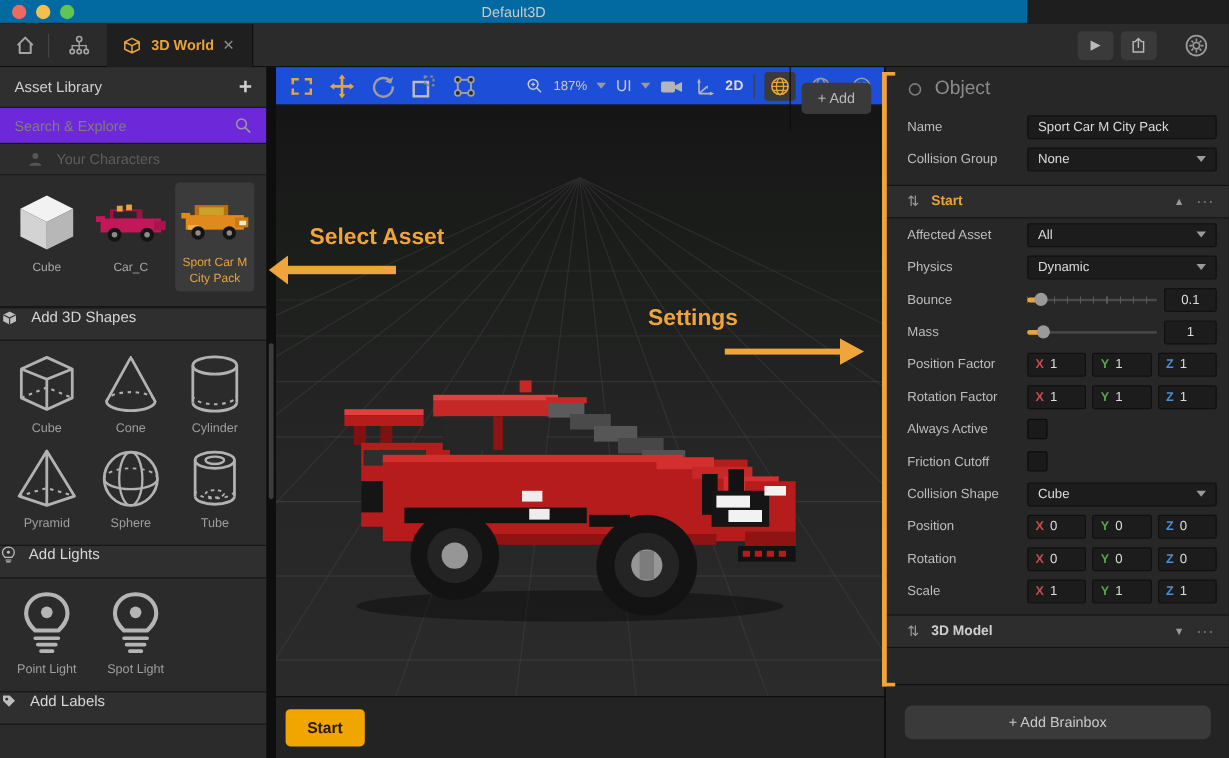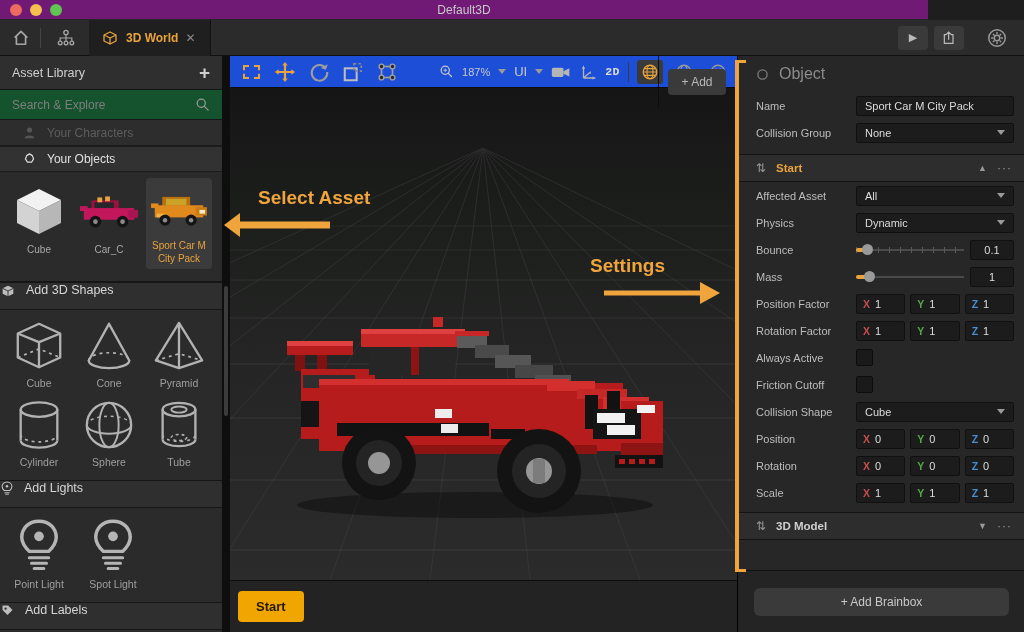--- a/index.html
+++ b/index.html
@@ -1,20 +1,20 @@
 <!DOCTYPE html>
 <html><head>
 <meta charset="utf-8">
 <style>
   * { margin:0; padding:0; box-sizing:border-box; }
   html,body { width:1024px; height:632px; background:#1e1e1e; font-family:"Liberation Sans",sans-serif; overflow:hidden; }
   .stage { position:relative; width:1024px; height:632px; background:#1e1e1e; }
 
   
-  .titlebar { position:absolute; left:0; top:0; width:928px; height:20px; background:#701a75; border-bottom:1px solid #262628; display:flex; align-items:center; }
+  .titlebar { position:absolute; left:0; top:0; width:856px; height:20px; background:#0369a1; border-bottom:1px solid #262628; display:flex; align-items:center; }
   .lights { display:flex; gap:8px; margin-left:10px; }
   .light { width:12px; height:12px; border-radius:50%; }
   .light.r{background:#ec6a5e}.light.y{background:#f4bf4f}.light.g{background:#61c554}
   .wintitle { position:absolute; left:0; right:0; text-align:center; color:#c8c8c8; font-size:12px; }
 
   
   .tabbar { position:absolute; left:0; top:20px; width:1024px; height:36px; background:#2b2b2b; border-bottom:1px solid #101010; display:flex; align-items:center; }
   .tbtn { width:30px; height:28px; display:flex; align-items:center; justify-content:center; margin-left:6px; }
   .tabdiv { width:1px; height:20px; background:#444; margin:0 4px; }
   .worldtab { height:36px; display:flex; align-items:center; gap:7px; background:#1f1f1f; padding:0 14px 0 12px; margin-left:8px; border-right:1px solid #111; }
@@ -22,21 +22,21 @@
   .tabclose { color:#8a8a8a; font-size:12px; }
   .topactions { margin-left:auto; display:flex; align-items:center; gap:6px; margin-right:12px; }
   .abtn { width:30px; height:24px; background:#3a3a3a; border-radius:4px; display:flex; align-items:center; justify-content:center; color:#b9b9b9; font-size:11px; }
   .abtn.gear { background:transparent; margin-left:12px; }
 
   
   .sidebar { position:absolute; left:0; top:56px; width:222px; height:576px; background:#2b2b2b; overflow:hidden; }
   .sb-head { height:34px; background:#2f2f2f; border-bottom:1px solid #161616; display:flex; align-items:center; padding:0 12px; }
   .sb-head .t { color:#cfcfcf; font-size:12.5px; }
   .sb-plus { margin-left:auto; color:#cfcfcf; font-size:19px; font-weight:bold; line-height:1; }
-  .sb-search { height:30px; background:#14532d; border-bottom:1px solid #161616; display:flex; align-items:center; padding:0 12px; }
+  .sb-search { height:30px; background:#6d28d9; border-bottom:1px solid #161616; display:flex; align-items:center; padding:0 12px; }
   .sb-search input { flex:1; background:transparent; border:none; outline:none; color:#bbb; font-size:12px; font-family:inherit; }
   .sb-search input::placeholder { color:#7e7e7e; }
   .cat { height:26px; display:flex; align-items:center; gap:10px; padding:0 12px 0 22px; border-bottom:1px solid #1c1c1c; font-size:12px; }
   .cat.dim { color:#5d5d5d; background:#2d2d2d; }
   .cat.on  { color:#e0e0e0; background:#323232; border-top:1px solid #1c1c1c; }
   .assets { height:110px; display:flex; align-items:flex-start; padding:6px 4px 0 6px; gap:4px; border-bottom:1px solid #161616; }
   .asset { width:66px; display:flex; flex-direction:column; align-items:center; padding:4px 1px; border-radius:4px; }
   .asset .alabel { margin-top:4px; font-size:10px; color:#a8a8a8; text-align:center; line-height:1.25; }
   .asset.sel { background:#3b3b3b; }
   .asset.sel .alabel { color:#e8a33d; }
@@ -52,21 +52,21 @@
 
   
   .center { position:absolute; left:230px; top:56px; width:507px; height:576px; }
   .vtoolbar { height:32px; background:#1d4ed8; border-bottom:1px solid #0d0d0d; display:flex; align-items:center; padding:0 6px; gap:4px; }
   .tool { width:30px; height:26px; display:flex; align-items:center; justify-content:center; }
   .marquee { width:17px; height:14px; border:2px dashed #e8a33d; }
   .tright { margin-left:auto; display:flex; align-items:center; gap:8px; }
   .ztext { color:#c9c9c9; font-size:11px; }
   .uitext { color:#c9c9c9; font-size:13px; }
   .caret { width:0; height:0; border-left:4px solid transparent; border-right:4px solid transparent; border-top:5px solid #9a9a9a; display:inline-block; }
-  .d2 { color:#dcdcdc; font-size:11.5px; font-weight:bold; letter-spacing:.5px;font-family:Liberation Mono, monospace; }
+  .d2 { color:#dcdcdc; font-size:11.5px; font-weight:bold; letter-spacing:.5px; }
   .vdiv { width:1px; height:20px; background:#3d3d3d; }
   .viewtile { width:26px; height:24px; display:flex; align-items:center; justify-content:center; border-radius:3px; }
   .viewtile.on { background:#3a3a3a; }
 
   .viewport { position:relative; height:492px; overflow:hidden;
     background:linear-gradient(180deg,#151515 0%,#1b1d1b 22%,#242524 55%,#2b2b2b 100%); }
   .gridsvg,.carsvg { position:absolute; }
 
   .vfooter { height:52px; background:#232323; border-top:1px solid #0d0d0d; display:flex; align-items:center; }
   .startbtn { margin-left:8px; background:#f0a500; color:#241a02; font-size:13px; font-weight:bold; padding:8px 18px; border-radius:4px; border:none; font-family:inherit; }
@@ -179,26 +179,20 @@
           <path d="M15 15 L21 21" stroke="#9a9a9a" stroke-width="2" stroke-linecap="round"></path>
         </svg>
     </div>
     <div class="cat dim">
       <svg width="15" height="15" viewBox="0 0 24 24">
           <circle cx="12" cy="8" r="4" fill="#565656"></circle>
           <path d="M4 21 C4 15.5 20 15.5 20 21 Z" fill="#565656"></path>
         </svg>
       <span>Your Characters</span>
     </div>
-    <div class="cat on">
-      <svg width="15" height="15" viewBox="0 0 24 24">
-          <path d="M12 3 L16.5 5.8 L18.5 11 L15.5 16 L8.5 16 L5.5 11 L7.5 5.8 Z" fill="none" stroke="#dcdcdc" stroke-width="2" stroke-linejoin="round"></path>
-        </svg>
-      <span>Your Objects</span>
-    </div>
 
     <div class="assets">
       <div class="asset">
         <svg width="56" height="58" viewBox="0 0 56 58">
           <polygon points="28,7 50,18 28,29 6,18" fill="#f2f2f2"></polygon>
           <polygon points="6,18 28,29 28,52 6,41" fill="#d3d3d3"></polygon>
           <polygon points="50,18 50,41 28,52 28,29" fill="#b7b7b7"></polygon>
         </svg>
         <div class="alabel">Cube</div>
       </div>
@@ -255,33 +249,33 @@
       <div class="shape">
         <svg width="54" height="56" viewBox="0 0 56 56">
           <path d="M28 5 L7 43 M28 5 L49 43" fill="none" stroke="#b2b2b2" stroke-width="2.4" stroke-linecap="round"></path>
           <path d="M7 43 A21 8 0 0 0 49 43" fill="none" stroke="#b2b2b2" stroke-width="2.4"></path>
           <path d="M7 43 A21 8 0 0 1 49 43" fill="none" stroke="#b2b2b2" stroke-width="1.8" stroke-dasharray="3 4"></path>
         </svg>
         <div class="slabel">Cone</div>
       </div>
       <div class="shape">
         <svg width="54" height="56" viewBox="0 0 56 56">
-          <path d="M28 4 L4 43 L28 51 L52 43 Z M28 4 V51" fill="none" stroke="#b2b2b2" stroke-width="2.4" stroke-linejoin="round"></path>
-          <path d="M4 43 L28 36 L52 43" fill="none" stroke="#b2b2b2" stroke-width="1.8" stroke-dasharray="3 4"></path>
-        </svg>
-        <div class="slabel">Pyramid</div>
-      </div>
-      <div class="shape">
-        <svg width="54" height="56" viewBox="0 0 56 56">
           <ellipse cx="28" cy="12" rx="19" ry="7.5" fill="none" stroke="#b2b2b2" stroke-width="2.4"></ellipse>
           <path d="M9 12 V44 M47 12 V44" stroke="#b2b2b2" stroke-width="2.4"></path>
           <path d="M9 44 A19 7.5 0 0 0 47 44" fill="none" stroke="#b2b2b2" stroke-width="2.4"></path>
           <path d="M9 38 A19 7.5 0 0 0 47 38" fill="none" stroke="#b2b2b2" stroke-width="1.8" stroke-dasharray="3 4"></path>
         </svg>
         <div class="slabel">Cylinder</div>
+      </div>
+      <div class="shape">
+        <svg width="54" height="56" viewBox="0 0 56 56">
+          <path d="M28 4 L4 43 L28 51 L52 43 Z M28 4 V51" fill="none" stroke="#b2b2b2" stroke-width="2.4" stroke-linejoin="round"></path>
+          <path d="M4 43 L28 36 L52 43" fill="none" stroke="#b2b2b2" stroke-width="1.8" stroke-dasharray="3 4"></path>
+        </svg>
+        <div class="slabel">Pyramid</div>
       </div>
       <div class="shape">
         <svg width="54" height="56" viewBox="0 0 56 56">
           <circle cx="28" cy="28" r="23" fill="none" stroke="#b2b2b2" stroke-width="2.4"></circle>
           <ellipse cx="28" cy="28" rx="10" ry="23" fill="none" stroke="#b2b2b2" stroke-width="2"></ellipse>
           <path d="M5 28 A23 9 0 0 0 51 28" fill="none" stroke="#b2b2b2" stroke-width="2"></path>
           <path d="M5 28 A23 9 0 0 1 51 28" fill="none" stroke="#b2b2b2" stroke-width="1.6" stroke-dasharray="3 4"></path>
         </svg>
         <div class="slabel">Sphere</div>
       </div>
@@ -727,21 +721,21 @@
   </div>
 
   <div class="bracket"></div>
   <div class="ann" style="left:258px; top:187px;">
     <span class="ann-text">Select Asset</span>
   </div>
   <svg class="ann" style="left:224px; top:213px;" width="112" height="24" viewBox="0 0 112 24">
     <rect x="14" y="8.5" width="92" height="7" fill="#f0a43c"></rect>
     <polygon points="16,0 16,24 0,12" fill="#f0a43c"></polygon>
   </svg>
-  <div class="ann" style="left:590px; top:255px;">
+  <div class="ann" style="left:540px; top:255px;">
     <span class="ann-text">Settings</span>
   </div>
   <svg class="ann" style="left:602px; top:281px;" width="120" height="24" viewBox="0 0 120 24">
     <rect x="2" y="9.5" width="98" height="5" fill="#f0a43c"></rect>
     <polygon points="98,1 98,23 118,12" fill="#f0a43c"></polygon>
   </svg>
 
 </div>
 
 </body></html>

